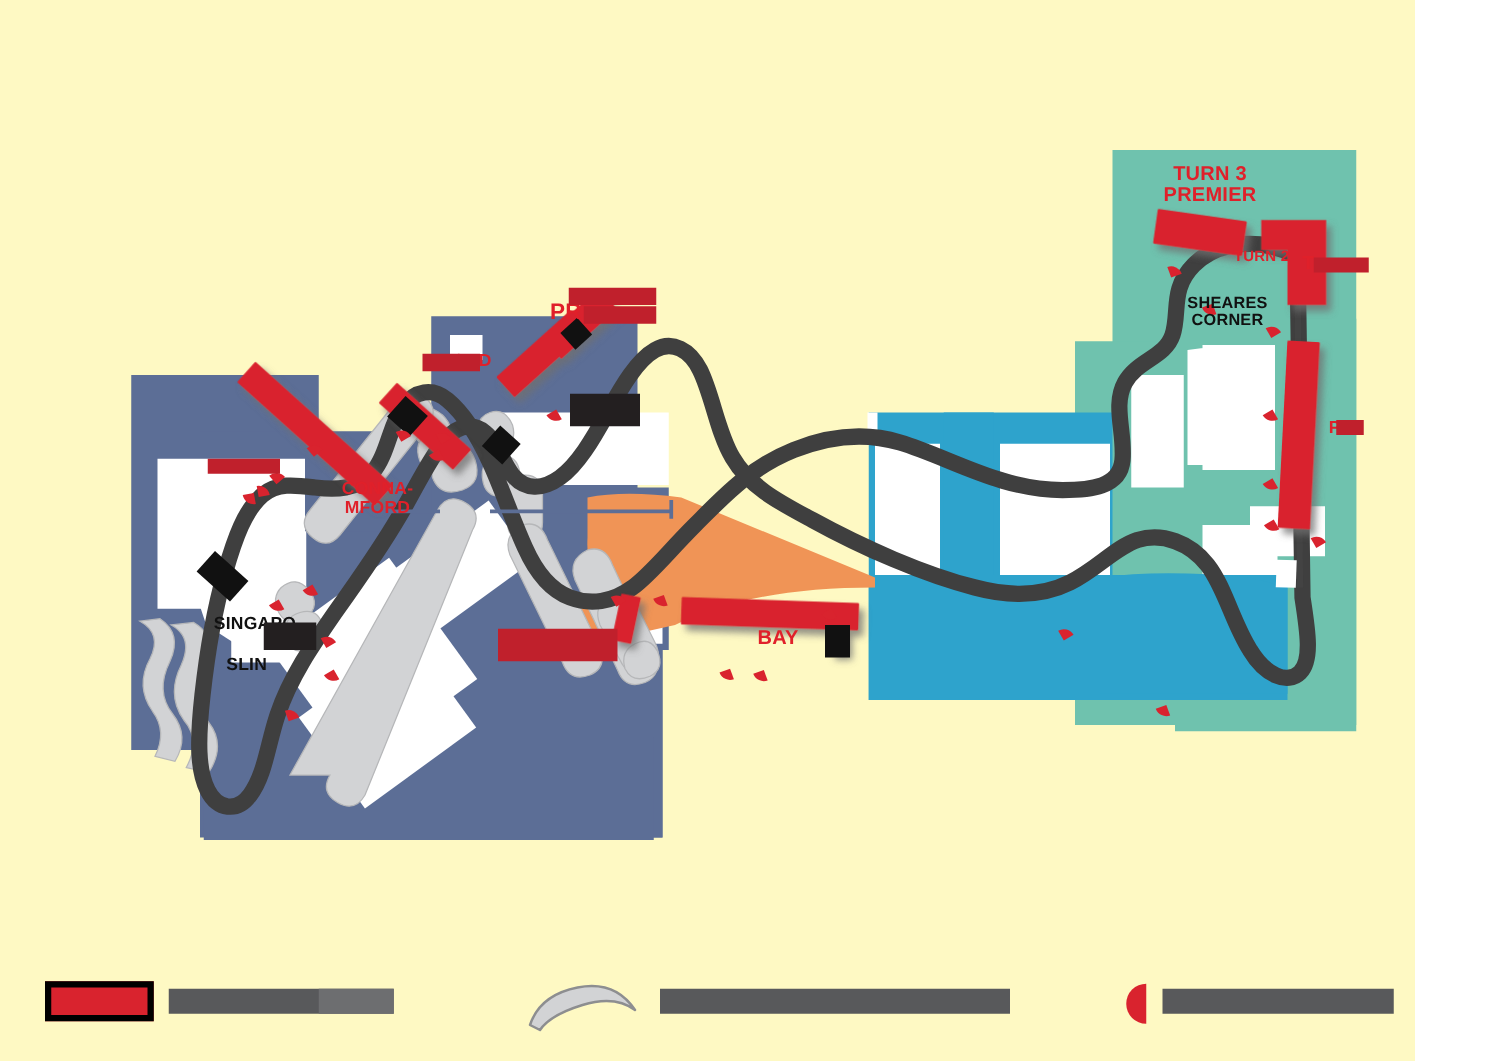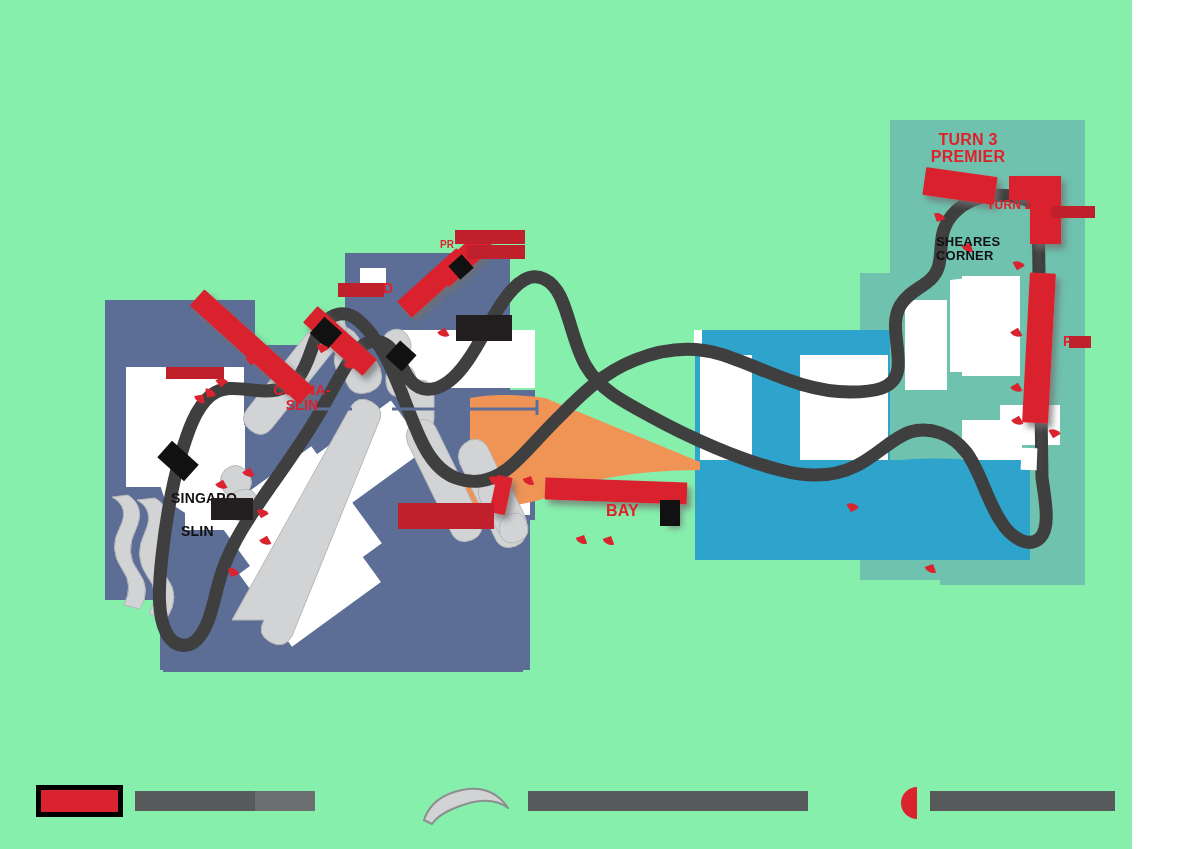--- a/index.html
+++ b/index.html
@@ -1,18 +1,18 @@
 <!DOCTYPE html>
 <html><head>
 <meta charset="utf-8">
 <title>Circuit Map</title>
 <style>
   html,body{margin:0;padding:0;background:#ffffff;}
   body{width:1200px;height:849px;overflow:hidden;font-family:"Liberation Sans",sans-serif;}
-  #stage{position:relative;width:1132px;height:849px;background:#86efac;}
+  #stage{position:relative;width:1132px;height:849px;background:#fef9c3;}
   #map-svg{position:absolute;left:0;top:0;width:1200px;height:849px;display:block;}
   .lbl{position:absolute;font-family:"Liberation Sans",sans-serif;font-weight:bold;line-height:1.05;
        letter-spacing:.2px;white-space:pre;pointer-events:none;}
   .lbl.red{color:#E0202A;}
   .lbl.black{color:#111111;}
   .redaction{position:absolute;}
   #legend{position:absolute;left:0;top:760px;width:1200px;height:89px;}
   .lg-bar{position:absolute;background:#58595B;}
   .lg-bar.lite{background:#6d6e70;}
   .lg-swatch-red{position:absolute;background:#D9232E;border:5px solid #000;box-sizing:border-box;}
@@ -216,29 +216,29 @@
     </g>
   </svg>
 
   <div class="lbl red" style="left:913px;top:132px;font-size:16px;text-align:center;width:110px;">TURN 3
 PREMIER</div>
 
   <div class="lbl red" style="left:987px;top:157px;font-size:12px;margin-top:42px;">TURN 2</div>
 
   <div class="lbl red" style="left:1042px;top:203px;font-size:15px;">T</div>
 
-  <div class="lbl black" style="left:936px;top:235px;font-size:13px;text-align:left;width:92px;">SHEARES
+  <div class="lbl black" style="left:936px;top:235px;font-size:13px;text-align:center;width:92px;">SHEARES
 CORNER</div>
 
   <div class="lbl red" style="left:271px;top:383px;font-size:14px;text-align:center;width:62px;">CONNA-
-SLIN</div>
+MFORD</div>
 
   <div class="lbl red" style="left:341px;top:281px;font-size:14px;">MFORD</div>
 
-  <div class="lbl red" style="left:440px;top:240px;font-size:10px;">PR</div>
+  <div class="lbl red" style="left:440px;top:240px;font-size:18px;">PR</div>
 
   <div class="lbl red" style="left:606px;top:503px;font-size:16px;">BAY</div>
 
   <div class="lbl black" style="left:171px;top:491px;font-size:14px;">SINGAPO</div>
   <div class="lbl black" style="left:181px;top:524px;font-size:14px;">SLIN</div>
 
   <div class="lbl red" style="left:1063px;top:334px;font-size:14px;">P</div>
 
   <div class="redaction" style="left:455px;top:230px;width:70px;height:14px;background:#C0202C;"></div>
   <div class="redaction" style="left:467px;top:245px;width:58px;height:14px;background:#C0202C;"></div>

